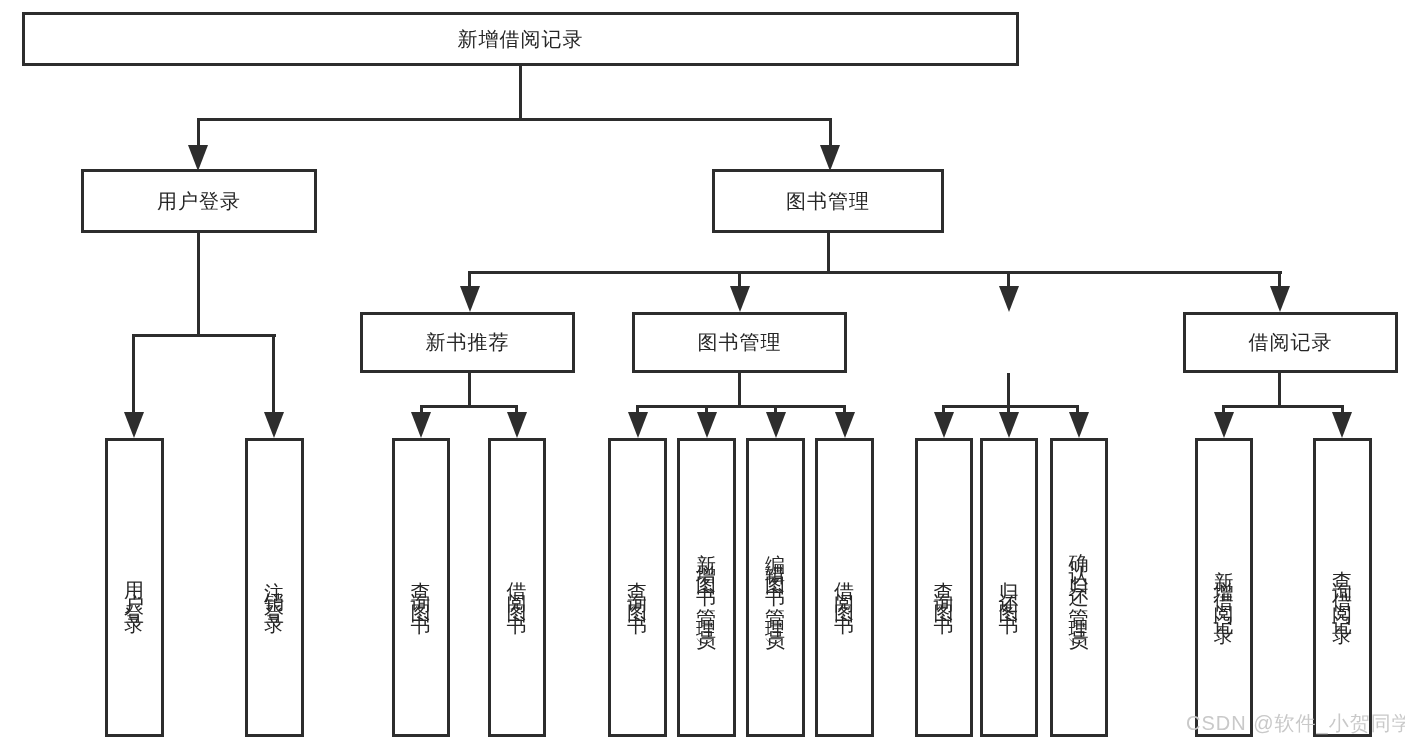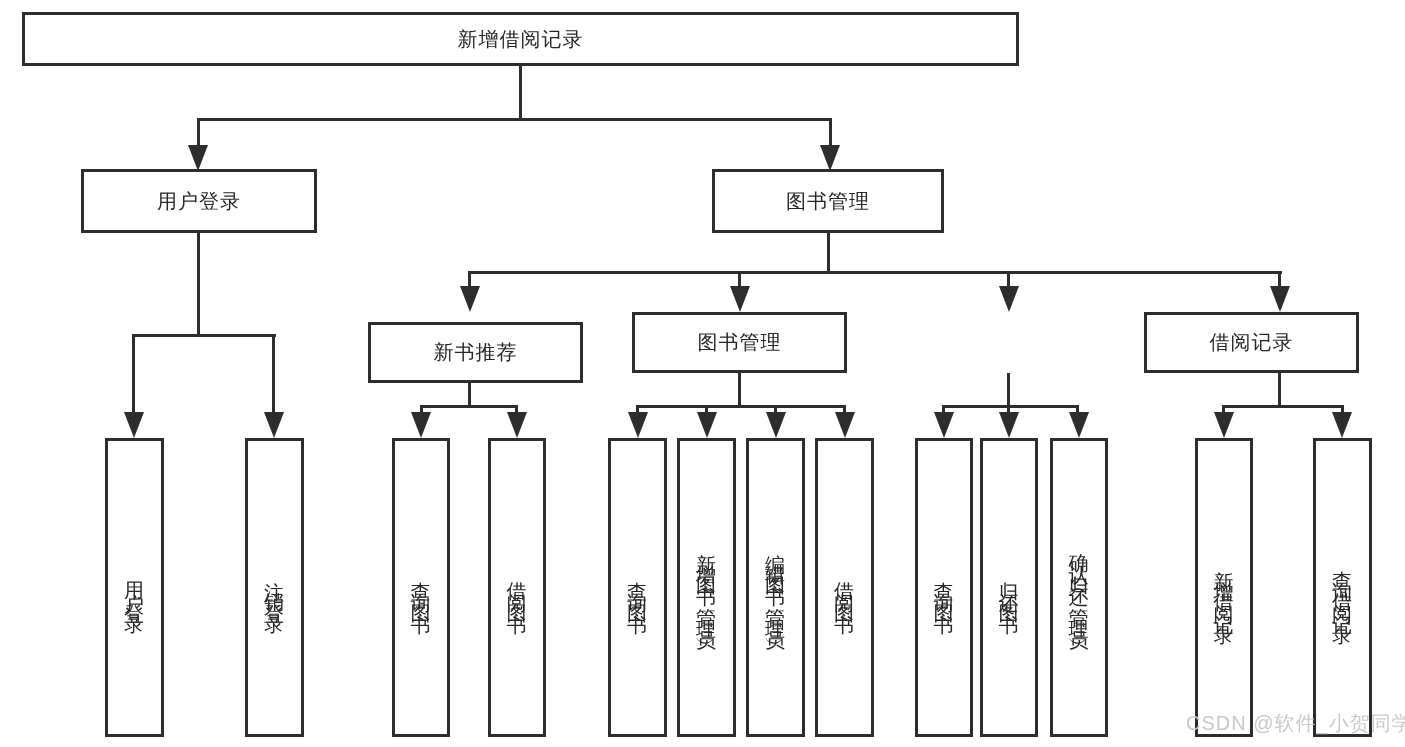--- a/index.html
+++ b/index.html
@@ -90,27 +90,27 @@
   <div class="hline" style="left:468px;top:271px;width:814px;"></div>
   <div class="vline" style="left:468px;top:271px;height:18px;"></div>
   <div class="vline" style="left:738px;top:271px;height:18px;"></div>
   <div class="vline" style="left:1007px;top:271px;height:18px;"></div>
   <div class="vline" style="left:1278px;top:271px;height:18px;"></div>
   <div class="arrow" style="left:460px;top:286px;"></div>
   <div class="arrow" style="left:730px;top:286px;"></div>
   <div class="arrow" style="left:999px;top:286px;"></div>
   <div class="arrow" style="left:1270px;top:286px;"></div>
 
-  <div class="box" style="left:368px;top:312px;width:215px;height:61px;margin-top:10px;">
+  <div class="box" style="left:360px;top:312px;width:215px;height:61px;">
     <span>新书推荐</span>
   </div>
   <div class="box" style="left:632px;top:312px;width:215px;height:61px;">
     <span>图书管理</span>
   </div>
-  <div class="box" style="left:1144px;top:312px;width:215px;height:61px;">
+  <div class="box" style="left:1183px;top:312px;width:215px;height:61px;">
     <span>借阅记录</span>
   </div>
 
   <div class="vline" style="left:468px;top:373px;height:35px;"></div>
   <div class="hline" style="left:420px;top:405px;width:98px;"></div>
   <div class="vline" style="left:420px;top:405px;height:10px;"></div>
   <div class="vline" style="left:515px;top:405px;height:10px;"></div>
   <div class="arrow" style="left:411px;top:412px;"></div>
   <div class="arrow" style="left:507px;top:412px;"></div>
 

